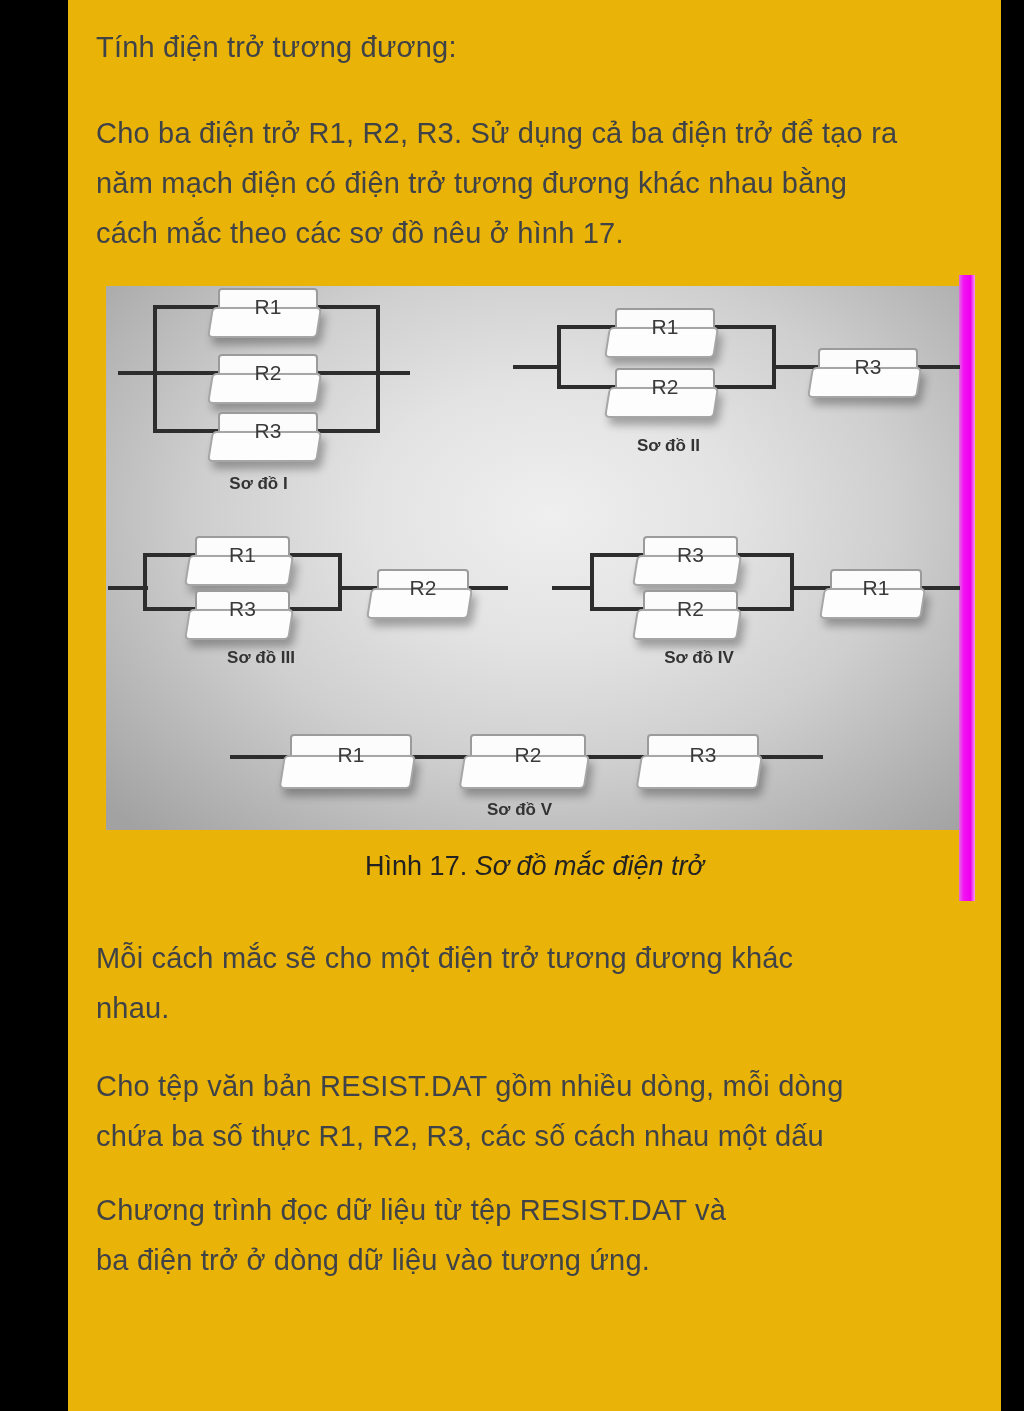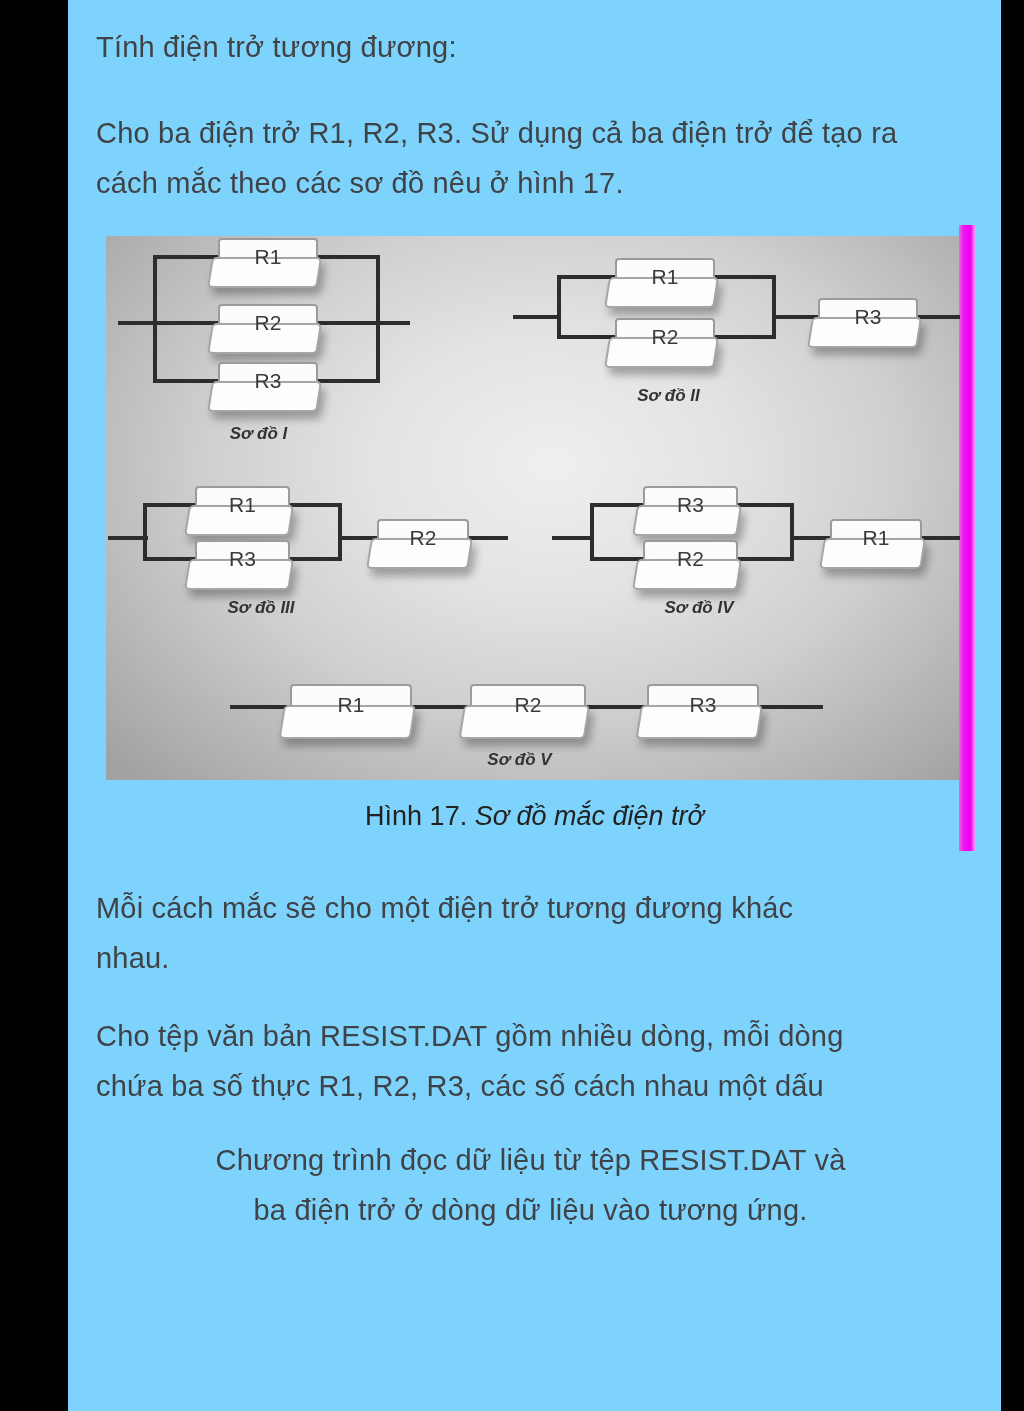--- a/index.html
+++ b/index.html
@@ -7,33 +7,33 @@
   body {
     width:1024px; height:1411px;
     background:#000;
     font-family:"Liberation Sans", sans-serif;
     position:relative;
     overflow:hidden;
   }
   .content {
     position:absolute; left:68px; top:0;
     width:933px; height:1411px;
-    background:#7dd3fc;
+    background:#eab308;
     padding-top:22px;
   }
   .heading, .para {
     margin:0 36px 0 28px;
     font-size:29px; line-height:50px;
     color:#3f4246;
     letter-spacing:0.2px;
   }
   .para { margin-top:36px; }
   .para.p2 { margin-top:32px; }
   .para.p3 { margin-top:28px;margin-left:28px; }
-  .para.p4 { margin-top:24px;text-align:center; }
+  .para.p4 { margin-top:24px; }
 
   
   .fig-region { position:relative; margin-top:17px; height:626px; }
   .fig-canvas {
     position:absolute; left:38px; top:11px; width:854px; height:544px;
     background: radial-gradient(ellipse 70% 80% at 52% 42%,
       #efefef 0%, #e3e3e3 30%, #cfcfcf 58%, #b2b2b2 85%, #a2a2a2 100%);
   }
   .accent-bar {
     position:absolute; left:891px; top:0; width:16px; height:626px;
@@ -54,39 +54,40 @@
     width:calc(100% + 10px); height:78%;
     background:#fdfdfd;
     border:2px solid #a6a6a6;
     border-radius:5px;
     transform:skewX(-9deg);
     transform-origin:top;
     box-shadow:5px 7px 8px rgba(0,0,0,0.30);
   }
   .dlabel {
     position:absolute; z-index:4;
-    font-size:17px; font-weight:bold; font-style:italic;
+    font-size:17px; font-weight:bold; 
     color:#333; text-align:center;
   }
   .caption {
     position:absolute; left:0; top:576px; width:100%;
     text-align:center;
     font-size:27px; font-weight:normal; color:#222;
   }
   .caption .cap-title { font-style:italic; }
 </style>
 </head>
 <body>
 
 <div class="content">
 
   <div class="heading">Tính điện trở tương đương:</div>
 
   <div class="para p1">
     <div>Cho ba điện trở R1, R2, R3. Sử dụng cả ba điện trở để tạo ra</div>
+    <div>năm mạch điện có điện trở tương đương khác nhau bằng</div>
     <div>cách mắc theo các sơ đồ nêu ở hình 17.</div>
   </div>
 
   <div class="fig-region">
     <div class="fig-canvas">
 
       <div class="wire" style="left:12px;top:85px;width:292px;height:4px;"></div>
       <div class="wire" style="left:47px;top:19px;width:227px;height:4px;"></div>
       <div class="wire" style="left:47px;top:143px;width:227px;height:4px;"></div>
       <div class="wire" style="left:47px;top:19px;width:4px;height:128px;"></div>

